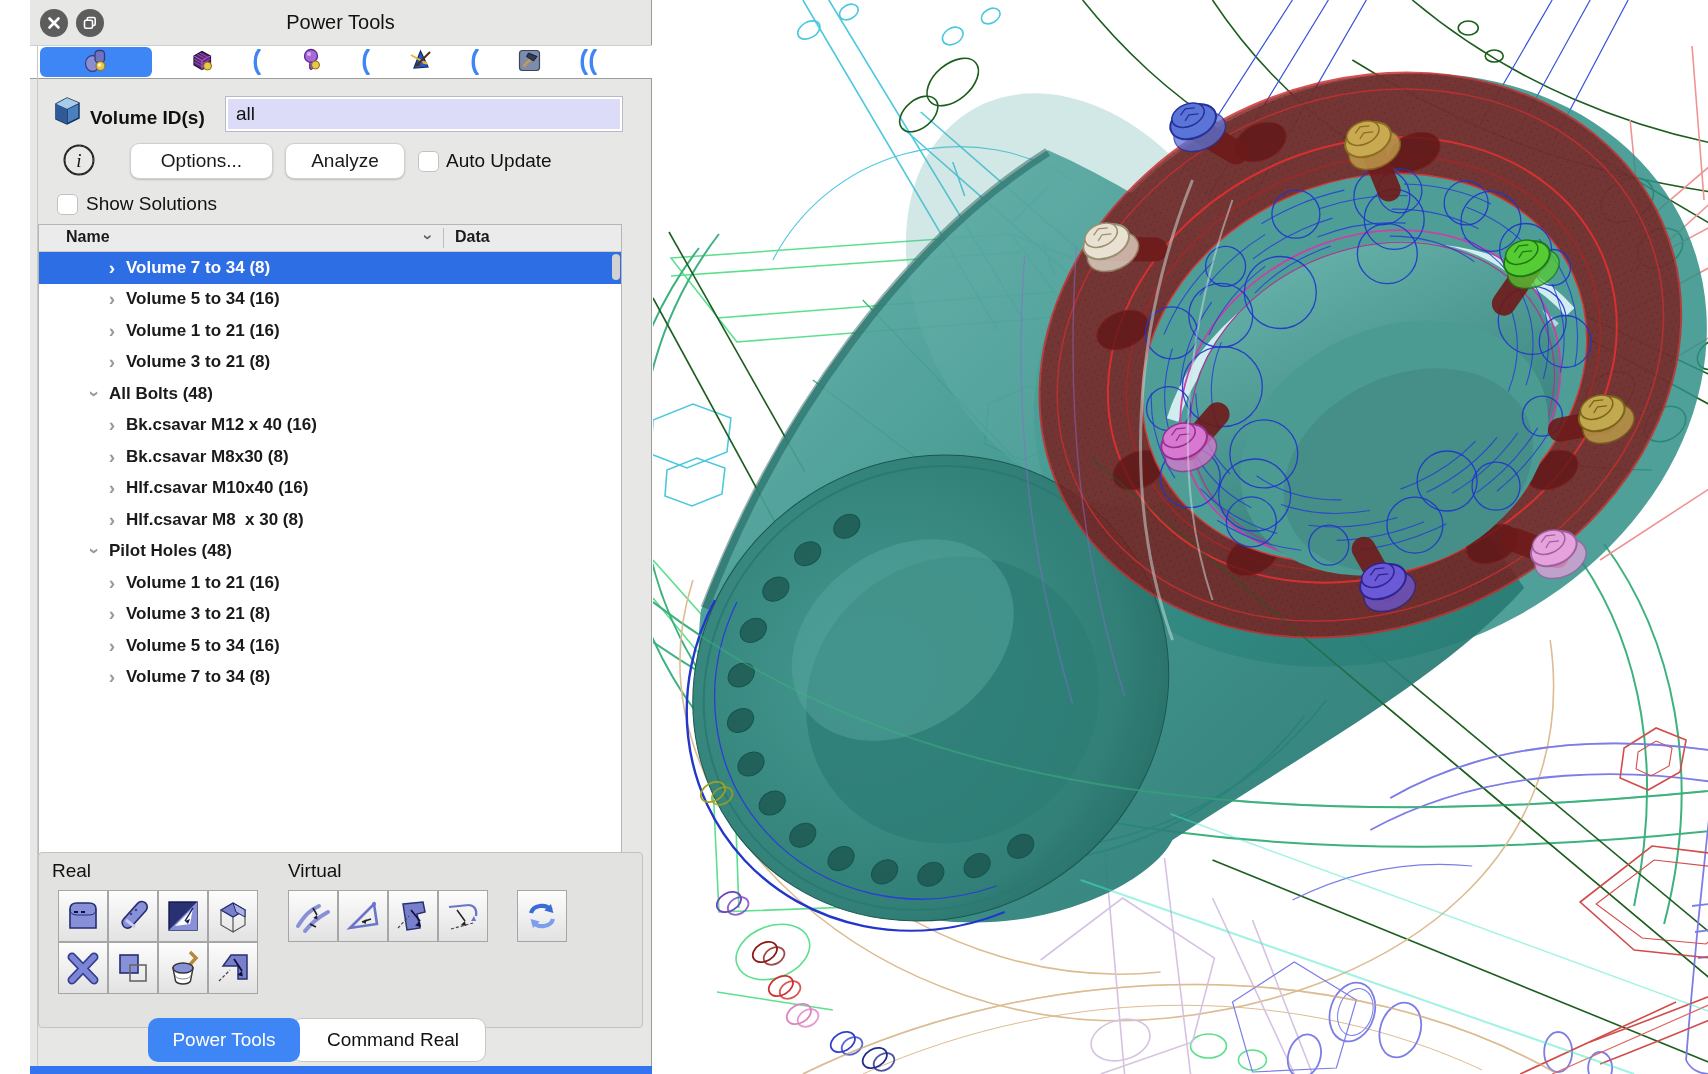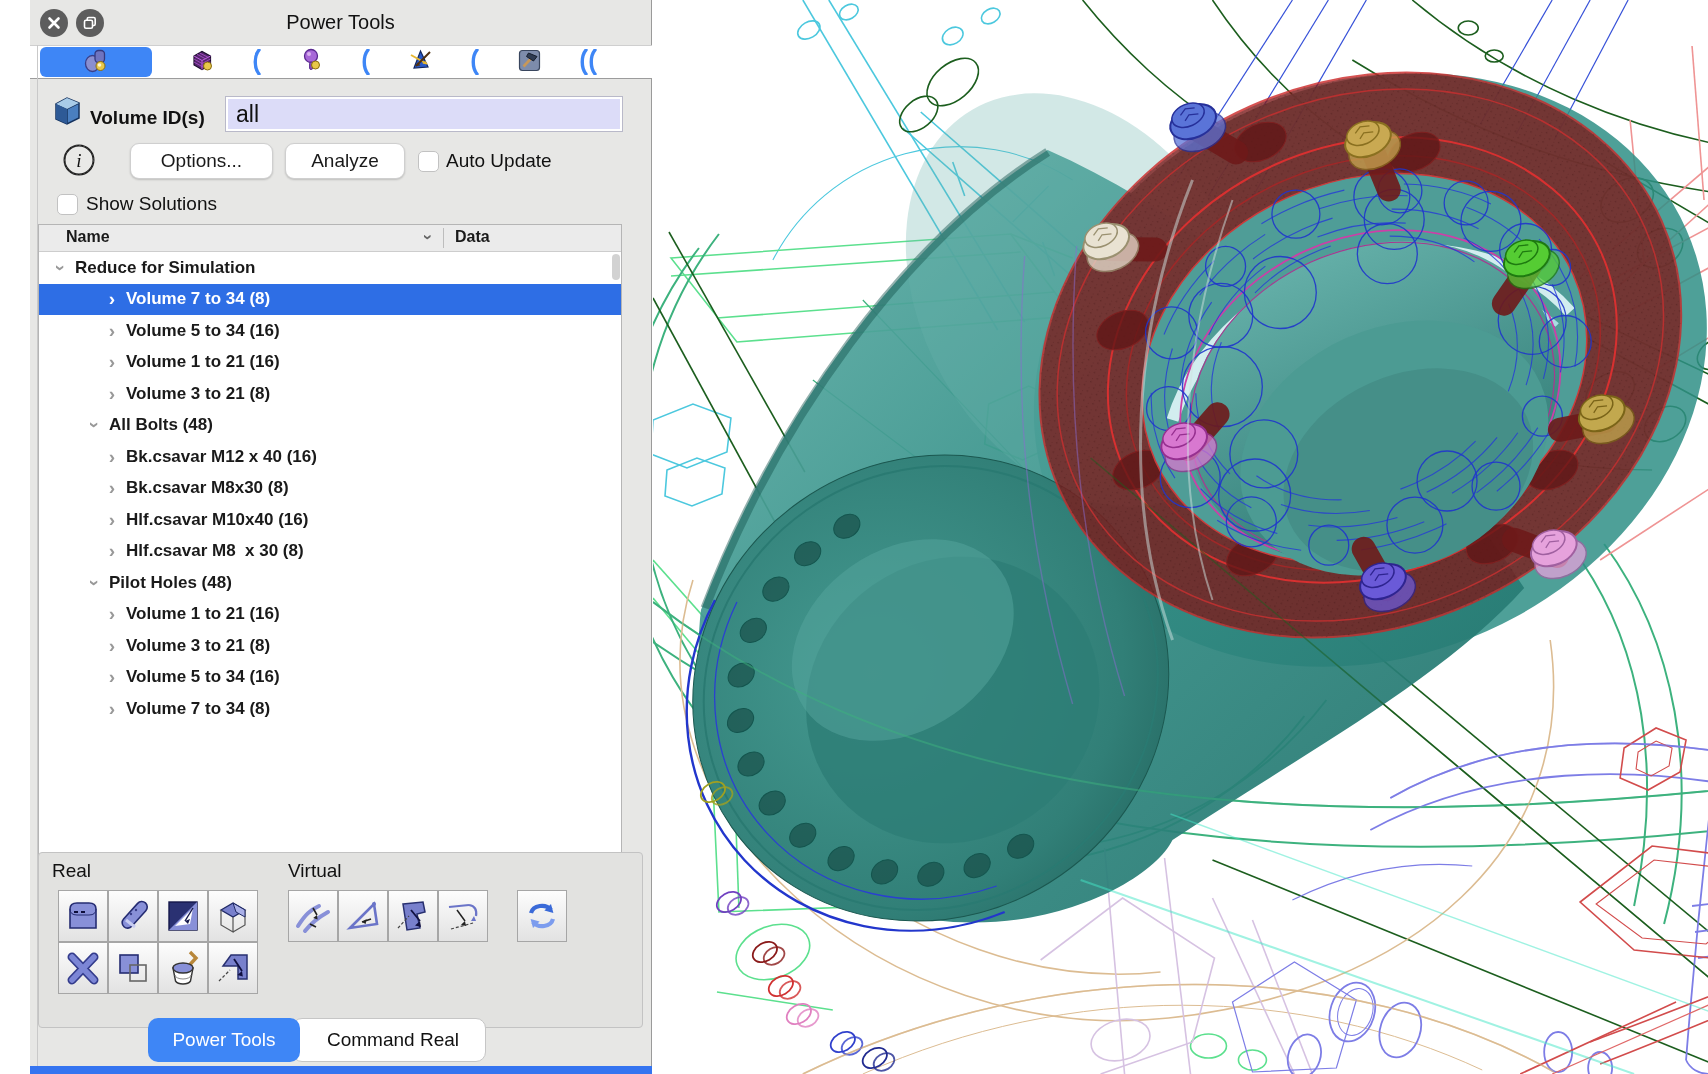--- a/index.html
+++ b/index.html
@@ -24,21 +24,21 @@
     border-top:1px solid #cfcfcf;border-bottom:1px solid #9c9c9c;display:flex;align-items:center;}
   .tab{height:30px;width:100px;display:flex;align-items:center;justify-content:center;}
   .tab.selected{background:var(--accent);border-radius:6px;margin-left:10px;width:112px;}
   .tab-div{width:9px;height:26px;display:flex;align-items:center;justify-content:center;}
   .tab-div svg{display:block;}
 
   .row-label{font-size:19px;color:#111;}
   #vol-icon{position:absolute;left:22px;top:95px;}
   #vol-label{position:absolute;left:60px;top:107px;font-weight:bold;}
   #vol-input{position:absolute;left:196px;top:97px;width:396px;height:34px;background:var(--lavender);
-    border:2px solid #fff;outline:1px solid #b9b9c9;font-size:23px;padding:0 8px;
+    border:2px solid #fff;outline:1px solid #b9b9c9;font-size:19px;padding:0 8px;
     font-family:"Liberation Sans","DejaVu Sans",sans-serif;color:#111;}
   #info-btn{position:absolute;left:32px;top:143px;}
   .pushbtn{position:absolute;height:36px;background:#fff;border:1px solid #cfcfcf;border-radius:9px;
     font-size:19px;display:flex;align-items:center;justify-content:center;box-shadow:0 1px 2px rgba(0,0,0,.18);}
   #options-btn{left:100px;top:143px;width:143px;}
   #analyze-btn{left:255px;top:143px;width:120px;}
   .checkbox{position:absolute;width:21px;height:21px;background:#fff;border:1.5px solid #c2c2c2;border-radius:5px;}
   #auto-cb{left:388px;top:151px;} #autoupd-label{position:absolute;left:416px;top:150px;}
   #show-cb{left:27px;top:194px;} #show-label{position:absolute;left:56px;top:193px;}
 
@@ -194,21 +194,20 @@
     <span id="show-label" class="row-label">Show Solutions</span>
 
     <div id="tree-box">
       <div id="tree-header">
         <span id="col-name">Name</span>
         <span id="sort-chevron">›</span>
         <span id="col-divider"></span>
         <span id="col-data">Data</span>
       </div>
       <div id="tree-rows">
-          <div class="trow" style="padding-left: 14px;"><span class="chev exp">›</span><span style="margin-left: 6px;">Reduce for Simulation</span></div>
           <div class="trow selected" style="padding-left: 65px;"><span class="chev">›</span><span style="margin-left: 6px;">Volume 7 to 34 (8)</span></div>
           <div class="trow" style="padding-left: 65px;"><span class="chev">›</span><span style="margin-left: 6px;">Volume 5 to 34 (16)</span></div>
           <div class="trow" style="padding-left: 65px;"><span class="chev">›</span><span style="margin-left: 6px;">Volume 1 to 21 (16)</span></div>
           <div class="trow" style="padding-left: 65px;"><span class="chev">›</span><span style="margin-left: 6px;">Volume 3 to 21 (8)</span></div>
           <div class="trow" style="padding-left: 48px;"><span class="chev exp">›</span><span style="margin-left: 6px;">All Bolts (48)</span></div>
           <div class="trow" style="padding-left: 65px;"><span class="chev">›</span><span style="margin-left: 6px;">Bk.csavar M12 x 40 (16)</span></div>
           <div class="trow" style="padding-left: 65px;"><span class="chev">›</span><span style="margin-left: 6px;">Bk.csavar M8x30 (8)</span></div>
           <div class="trow" style="padding-left: 65px;"><span class="chev">›</span><span style="margin-left: 6px;">Hlf.csavar M10x40 (16)</span></div>
           <div class="trow" style="padding-left: 65px;"><span class="chev">›</span><span style="margin-left: 6px;">Hlf.csavar M8  x 30 (8)</span></div>
           <div class="trow" style="padding-left: 48px;"><span class="chev exp">›</span><span style="margin-left: 6px;">Pilot Holes (48)</span></div>

